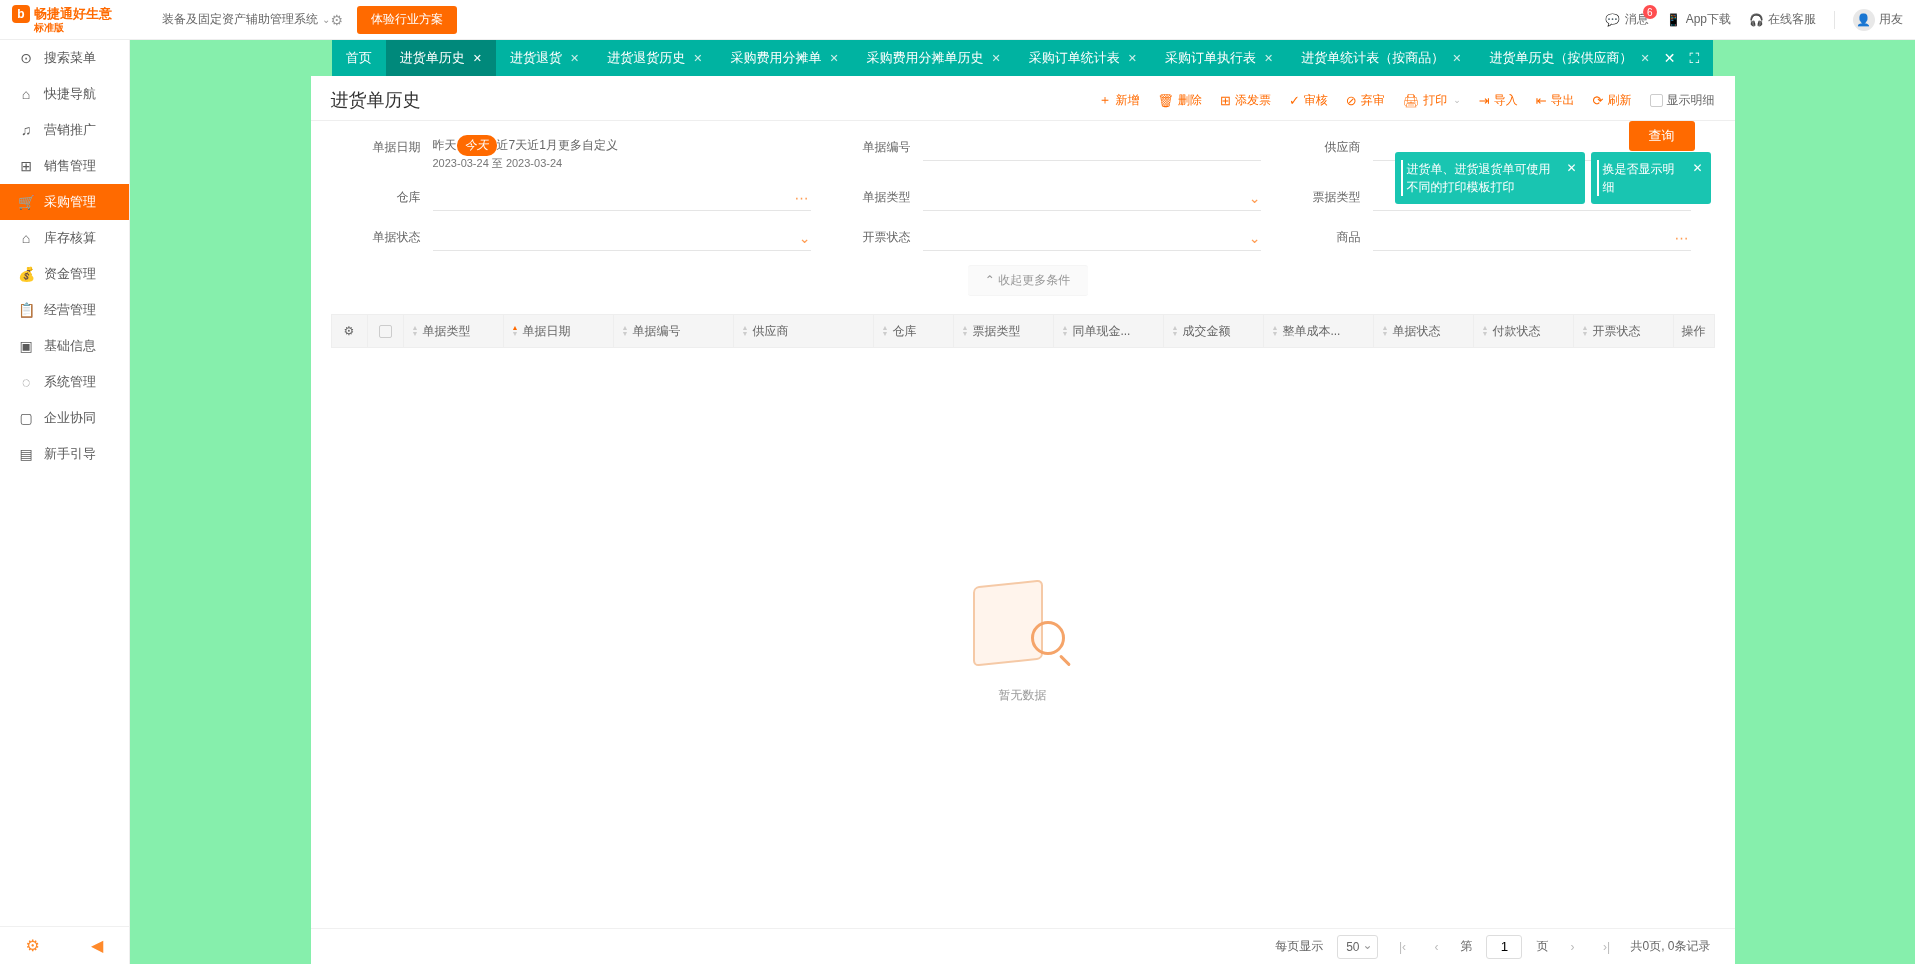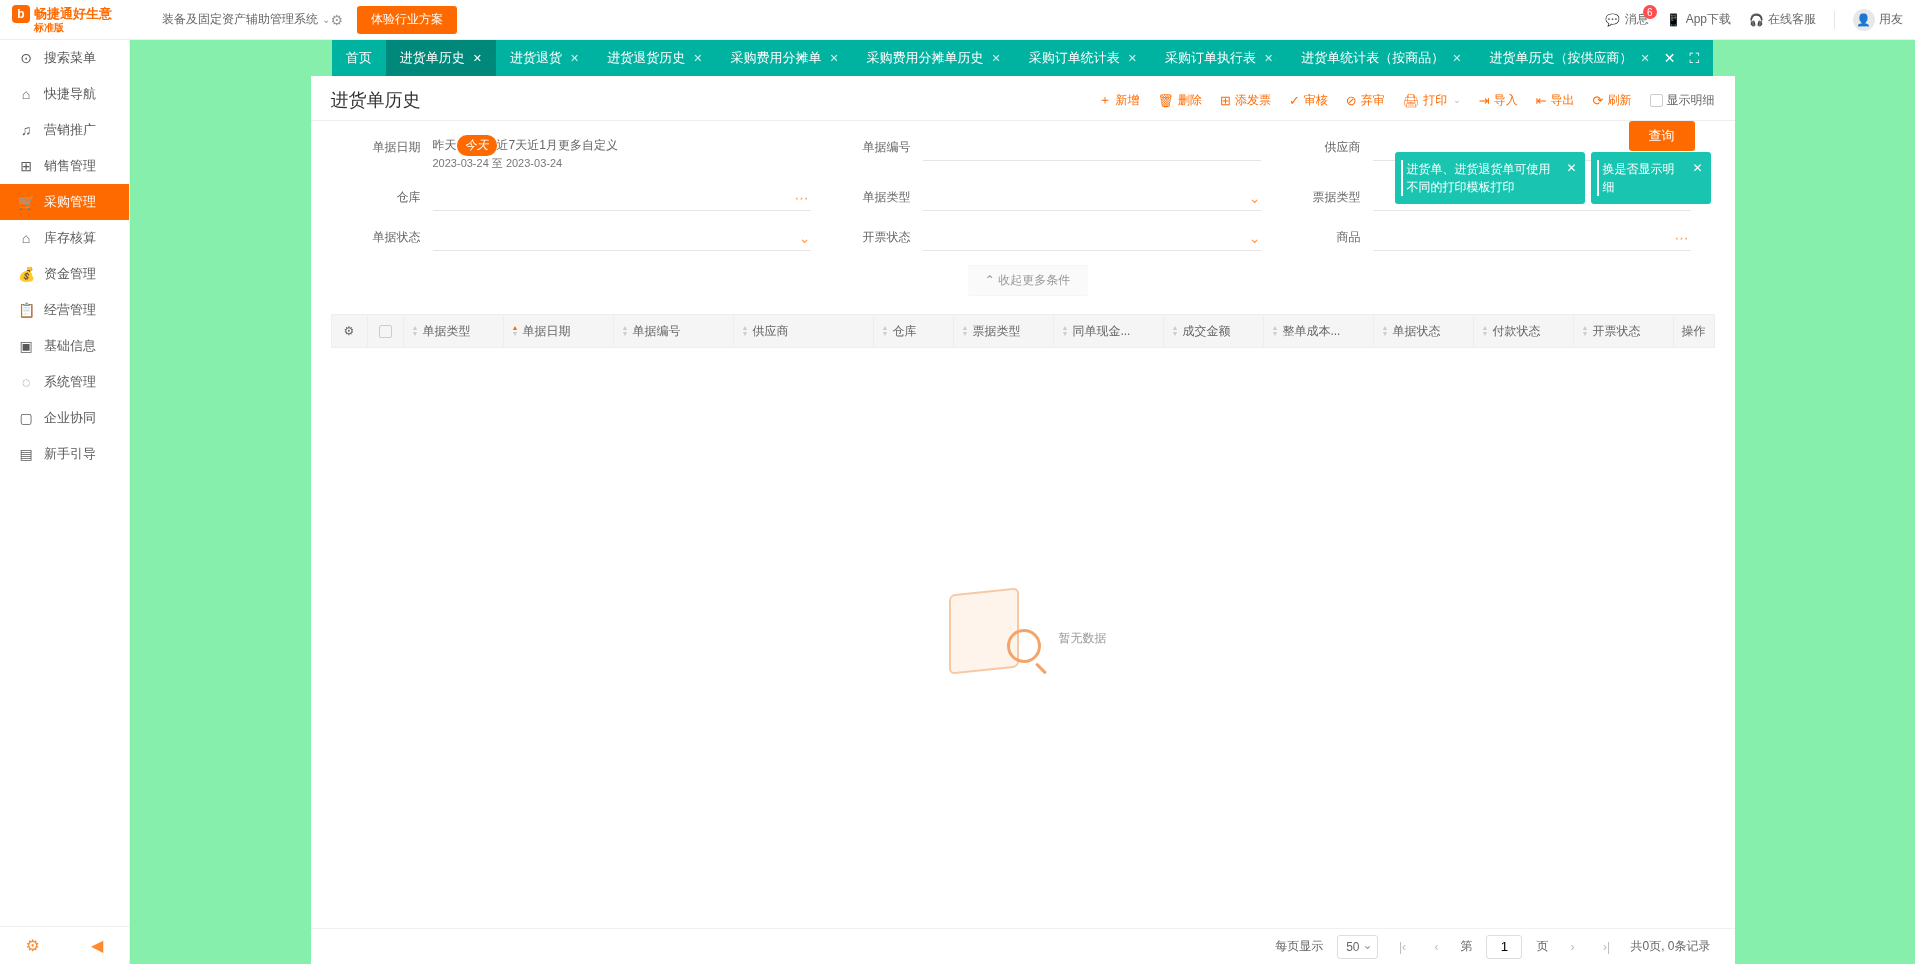--- a/index.html
+++ b/index.html
@@ -156,21 +156,21 @@
       font-size:12px; color:#666; border:1px solid #eee;
     }
     .th { padding:0 8px; display:flex; align-items:center; gap:4px; border-right:1px solid #eee; height:100%;}
     .sort { display:flex; flex-direction:column; font-size:7px; line-height:6px; color:#ccc;}
     .th.gear-th{ width:36px; justify-content:center;}
     .th.chk-th{ width:36px; justify-content:center;}
     .th.w1{width:100px;} .th.w2{width:110px;} .th.w3{width:120px;}
     .th.w4{width:140px;} .th.w5{width:80px;} .th.op{flex:1; justify-content:center; border-right:none;}
     
     .tbody {
-      flex:1; display:flex; flex-direction:row; align-items:center; justify-content:center;
+      flex:1; display:flex; flex-direction:column; align-items:center; justify-content:center;
       color:#999;
     }
     .empty-illus {
       width:120px; height:100px; position:relative; margin-bottom:14px;
     }
     .empty-illus .paper{
       position:absolute; left:10px; top:10px; width:70px; height:80px;
       background:#fff4ec; border:2px solid #f5c9a6; border-radius:6px;
       transform:skewY(-6deg);
     }

